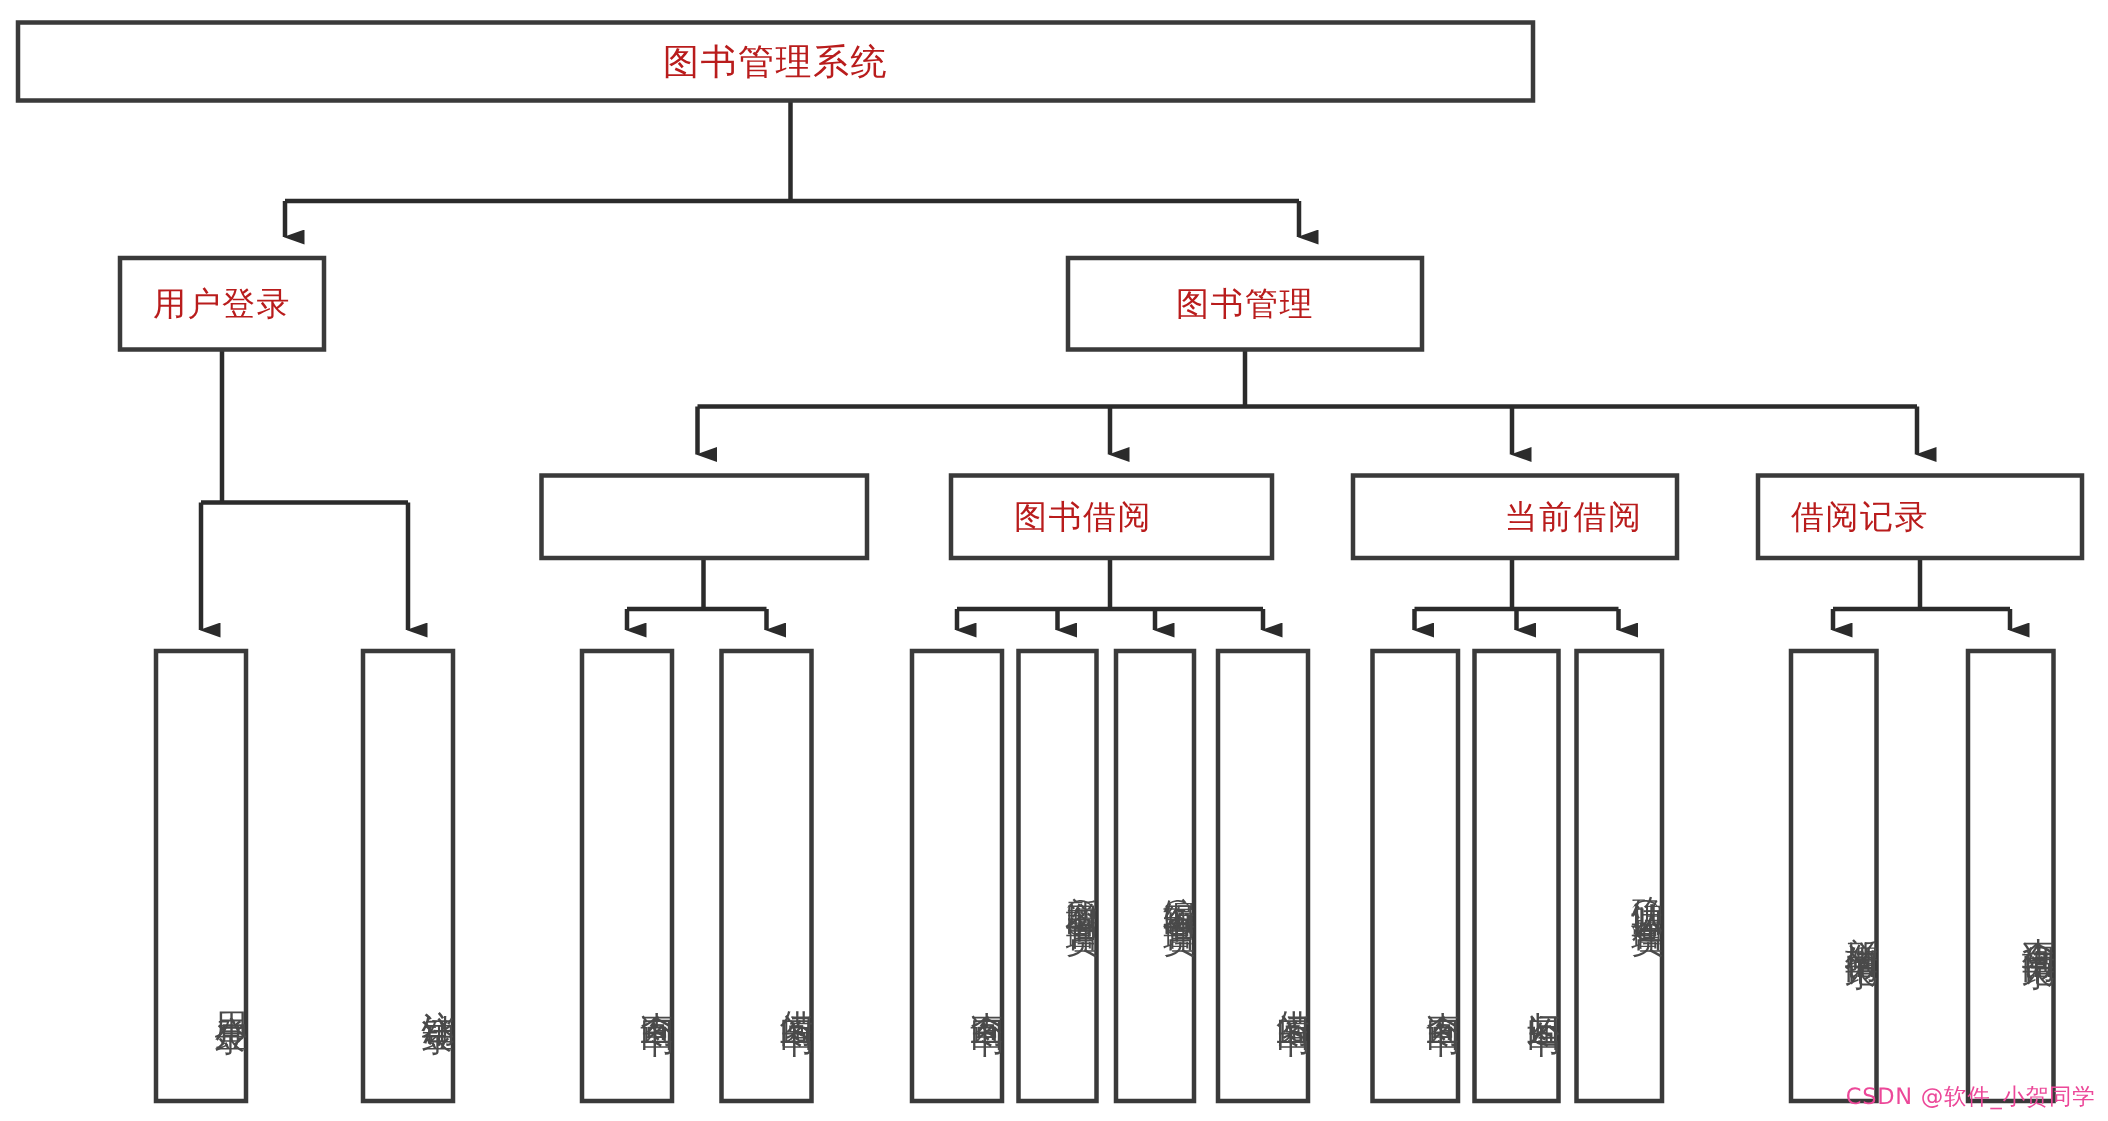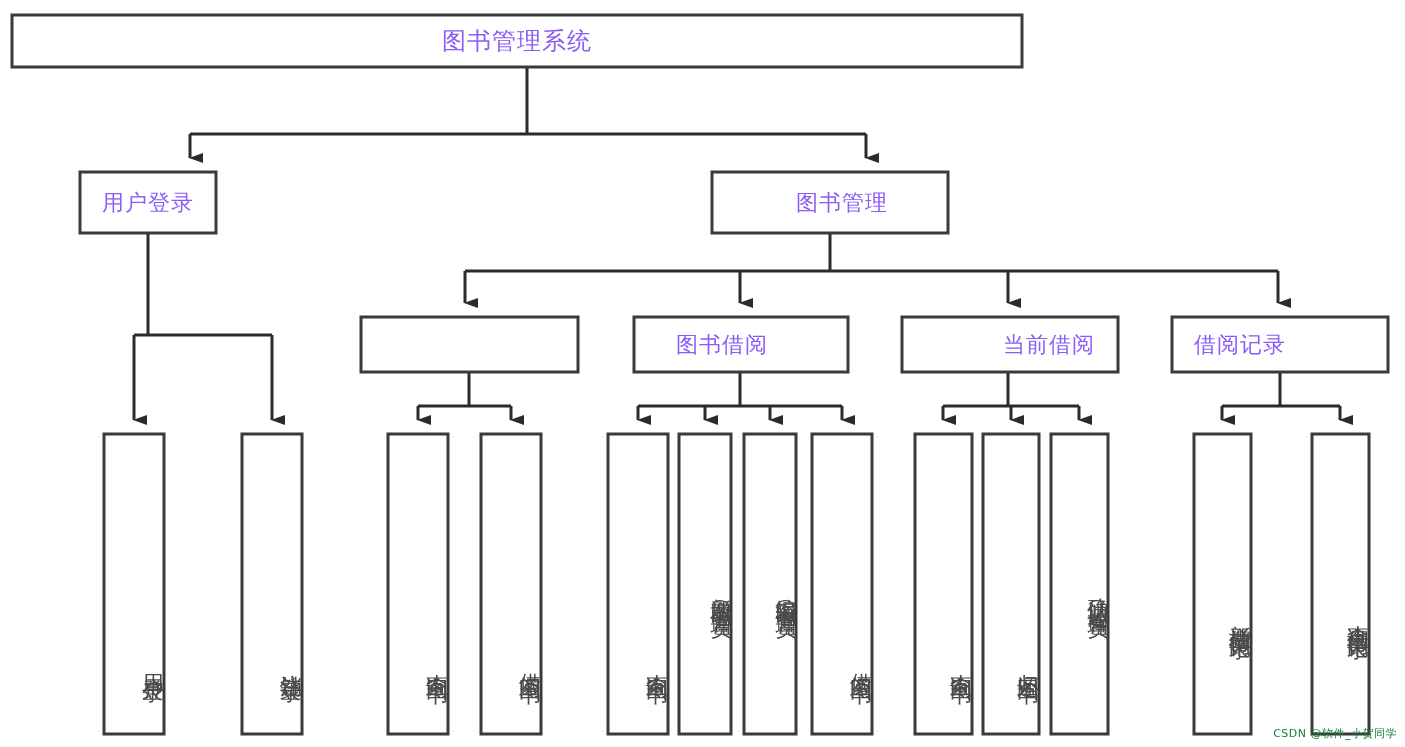--- a/index.html
+++ b/index.html
@@ -54,34 +54,34 @@
     line-height: 1;
     font-family: "DejaVu Sans", "Liberation Sans", sans-serif;
     white-space: nowrap;
     pointer-events: none;
   }
   .horiz-text-wrap {
     position: absolute;
     display: flex;
     align-items: center;
     justify-content: center;
-    color: #8b5cf6;
+    color: #b91c1c;
     font-size: 22px;
     letter-spacing: 1px;
     font-family: Liberation Serif, serif;
     white-space: nowrap;
     pointer-events: none;
     border-radius: 20px;
   }
   #watermark {
     position: absolute;
     right: 8px;
     bottom: 6px;
-    color: #15803d;
-    font-size: 11px;
+    color: #ec4899;
+    font-size: 15px;
     letter-spacing: 0.5px;
     font-family: "DejaVu Sans", "Liberation Sans", sans-serif;
     white-space: nowrap;
   }
 </style>
 </head>
 <body>
 
 <div id="diagram-root">
 
@@ -168,21 +168,21 @@
     <rect class="node-box" x="915" y="434" width="57" height="300"></rect>
     <rect class="node-box" x="983" y="434" width="56" height="300"></rect>
     <rect class="node-box" x="1051" y="434" width="57" height="300"></rect>
     <rect class="node-box" x="1194" y="434" width="57" height="300"></rect>
     <rect class="node-box" x="1312" y="434" width="57" height="300"></rect>
   </svg>
 
   <div class="horiz-text-wrap" style="left:12px;  top:15px;  width:1010px; height:52px; font-size:24px;">图书管理系统</div>
 
   <div class="horiz-text-wrap" style="left:80px;  top:172px; width:136px; height:61px;">用户登录</div>
-  <div class="horiz-text-wrap" style="left:712px; top:172px; width:236px; height:61px;padding-left:12px;">图书管理</div>
+  <div class="horiz-text-wrap" style="left:712px; top:172px; width:236px; height:61px;">图书管理</div>
 
   <div class="horiz-text-wrap" style="left:634px;  top:317px; width:176px; height:55px;">图书借阅</div>
   <div class="horiz-text-wrap" style="left:902px;  top:317px; width:216px; height:55px;margin-left:39px;">当前借阅</div>
   <div class="horiz-text-wrap" style="left:1116px; top:317px; width:248px; height:55px;">借阅记录</div>
 
   <div class="vert-text-wrap" style="left:104px; top:434px; width:60px; height:300px; padding-top:78px;">用户登录</div>
   <div class="vert-text-wrap" style="left:242px; top:434px; width:60px; height:300px; padding-top:78px;">注销登录</div>
   <div class="vert-text-wrap" style="left:388px; top:434px; width:60px; height:300px; padding-top:78px;">查询图书</div>
   <div class="vert-text-wrap" style="left:481px; top:434px; width:60px; height:300px; padding-top:78px;">借阅图书</div>
   <div class="vert-text-wrap" style="left:608px; top:434px; width:60px; height:300px; padding-top:78px;">查询图书</div>

